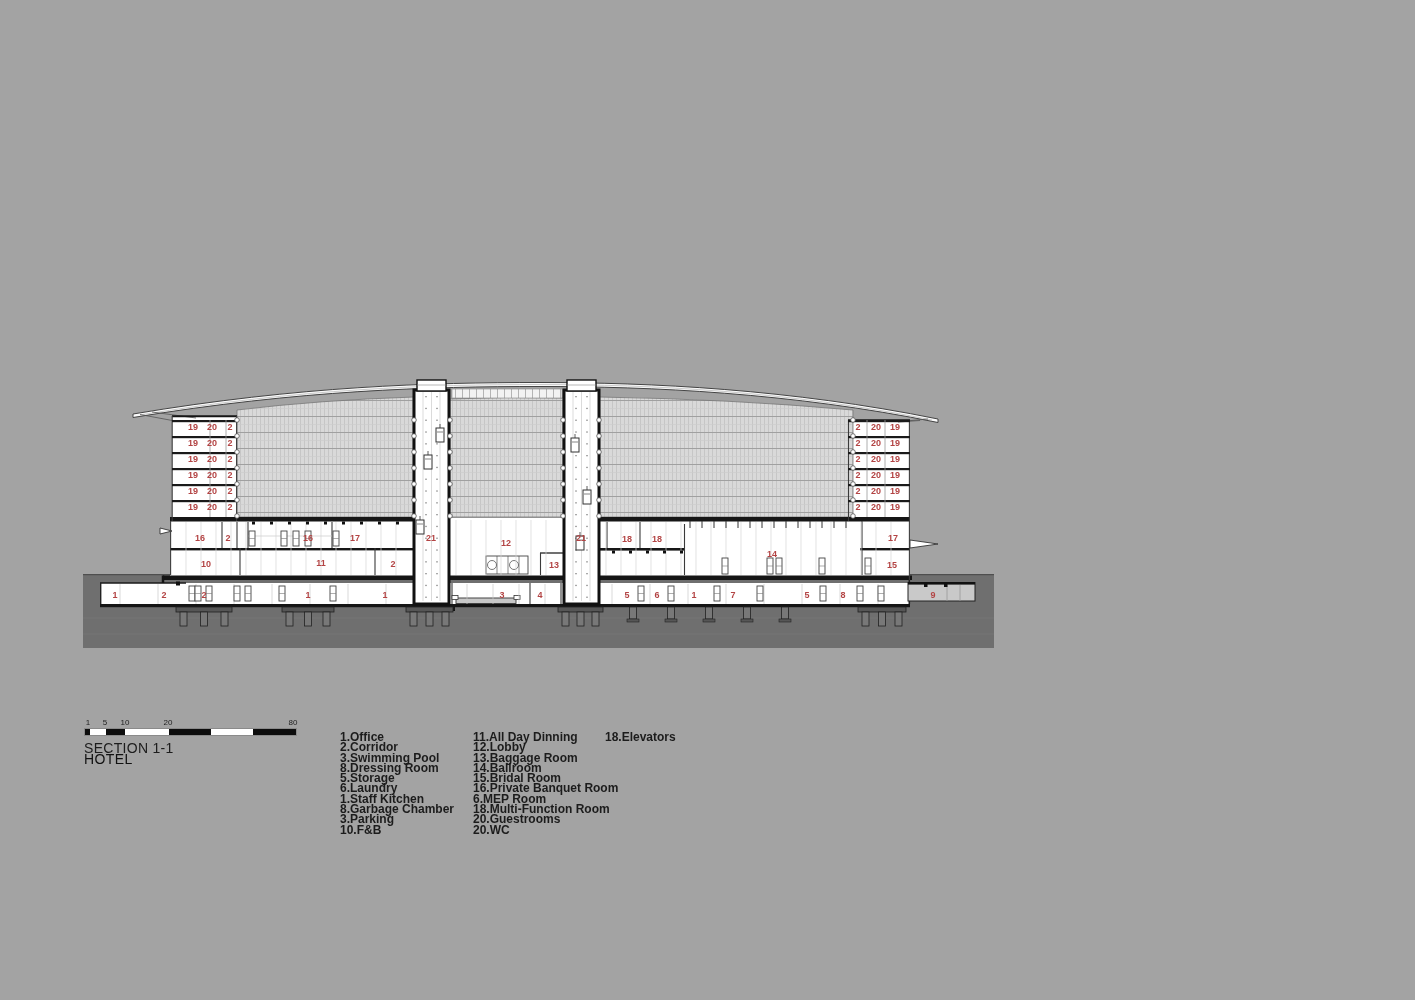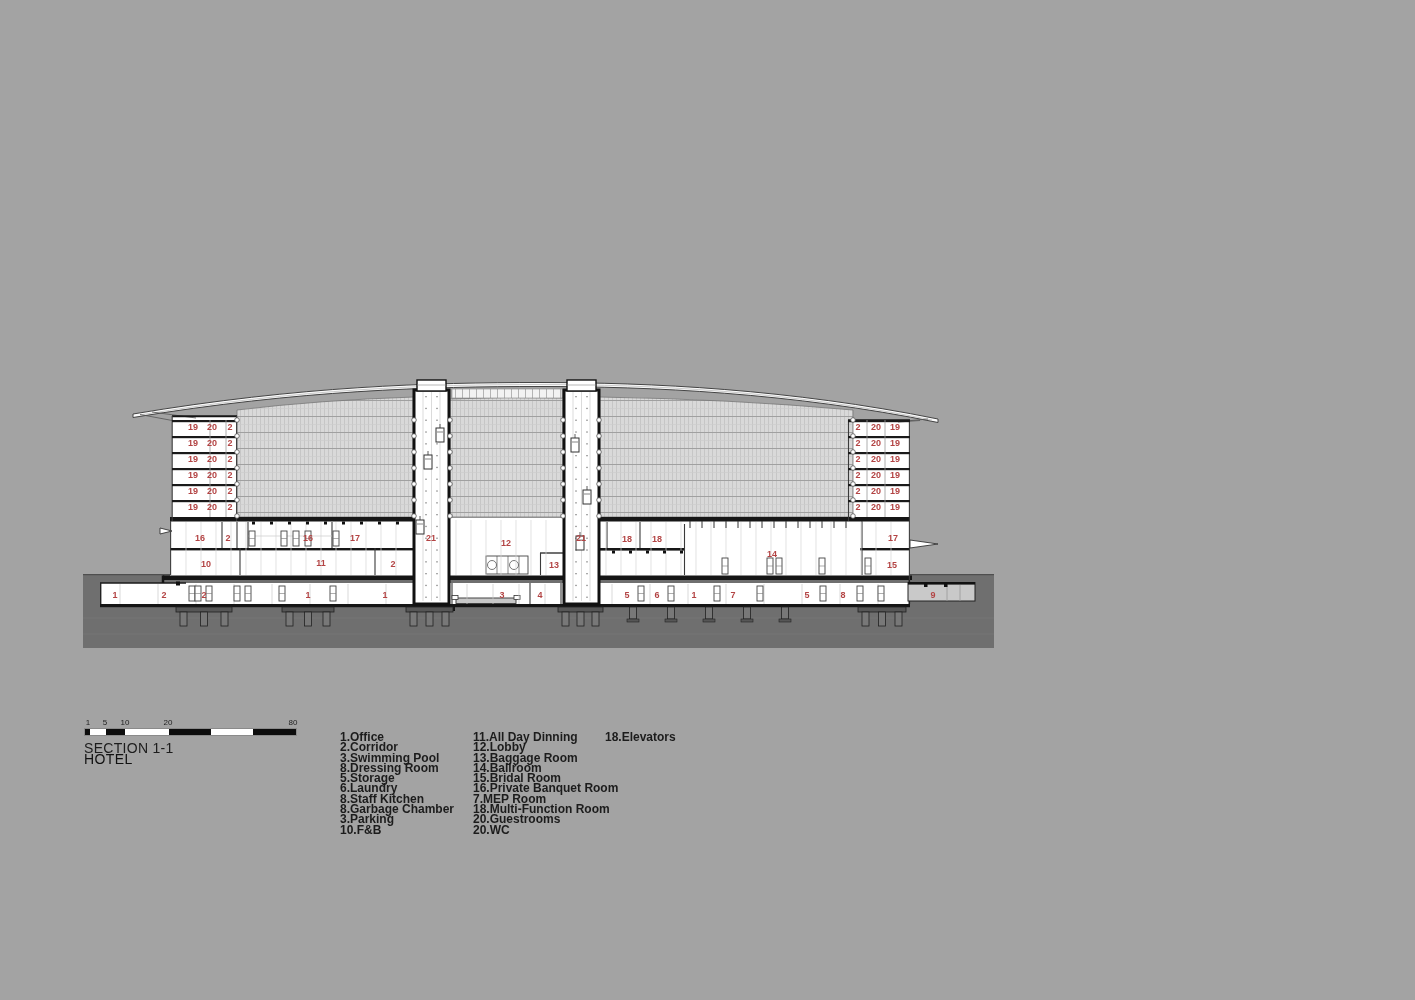--- a/index.html
+++ b/index.html
@@ -504,33 +504,33 @@
     <div class="big-title">HOTEL</div>
   </div>
 
   <div id="legend1" class="legend-col">
       <div>1.Office</div>
       <div>2.Corridor</div>
       <div>3.Swimming Pool</div>
       <div>8.Dressing Room</div>
       <div>5.Storage</div>
       <div>6.Laundry</div>
-      <div>8.Staff Kitchen</div>
+      <div>1.Staff Kitchen</div>
       <div>8.Garbage Chamber</div>
       <div>3.Parking</div>
       <div>10.F&amp;B</div>
     </div>
   <div id="legend2" class="legend-col">
       <div>11.All Day Dinning</div>
       <div>12.Lobby</div>
       <div>13.Baggage Room</div>
       <div>14.Ballroom</div>
       <div>15.Bridal Room</div>
       <div>16.Private Banquet Room</div>
-      <div>7.MEP Room</div>
+      <div>6.MEP Room</div>
       <div>18.Multi-Function Room</div>
       <div>20.Guestrooms</div>
       <div>20.WC</div>
     </div>
   <div id="legend3" class="legend-col">
       <div>18.Elevators</div>
     </div>
 </div>
 
 </body></html>

